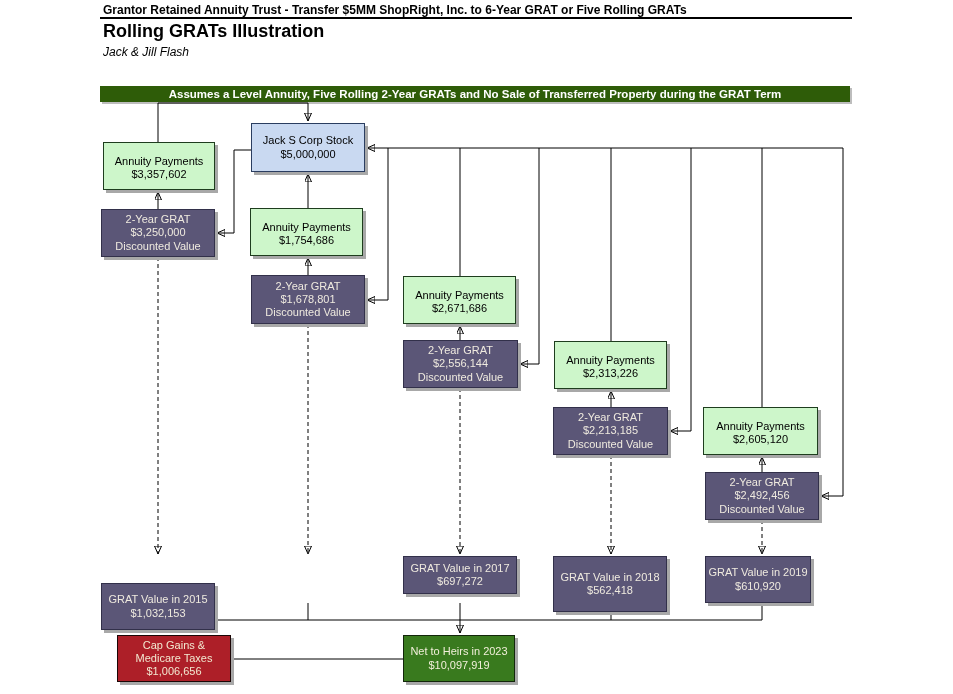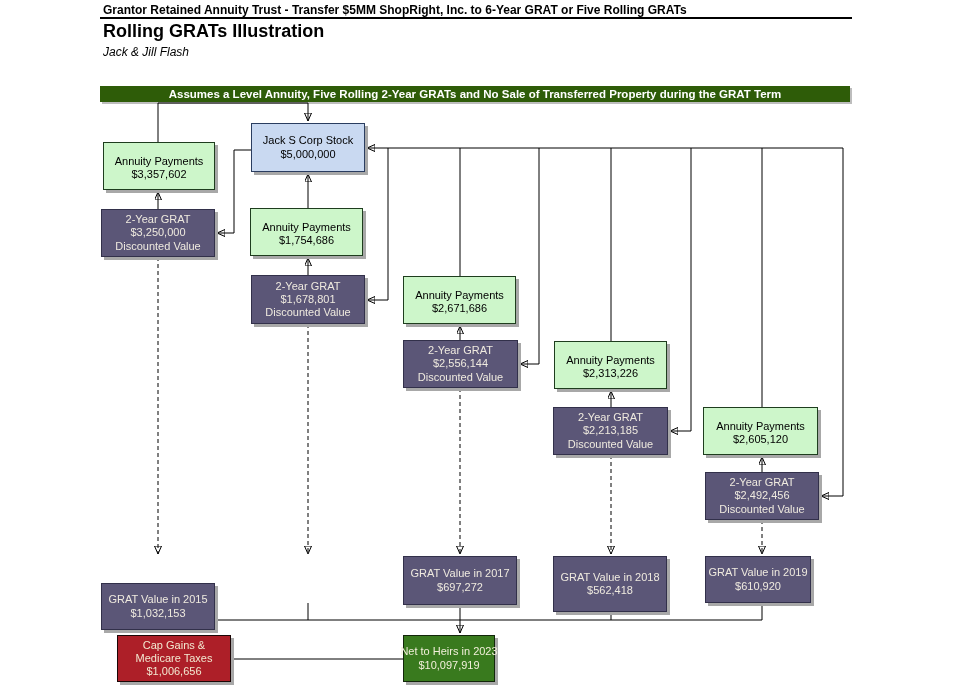--- a/index.html
+++ b/index.html
@@ -131,39 +131,39 @@
     <div>$2,492,456</div>
     <div>Discounted Value</div>
   </div>
 
   <div class="node purple" style="left:101px;top:583px;width:114px;height:47px">
     <div>GRAT Value in 2015</div>
     <div>$1,032,153</div>
   </div>
 
 
-  <div class="node purple" style="left:403px;top:556px;width:114px;height:49px">
+  <div class="node purple" style="left:403px;top:556px;width:114px;height:38px">
     <div>GRAT Value in 2017</div>
     <div>$697,272</div>
   </div>
 
   <div class="node purple" style="left:553px;top:556px;width:114px;height:56px">
     <div>GRAT Value in 2018</div>
     <div>$562,418</div>
   </div>
 
   <div class="node purple" style="left:705px;top:556px;width:106px;height:47px">
     <div>GRAT Value in 2019</div>
     <div>$610,920</div>
   </div>
 
   <div class="node red" style="left:101px;top:635px;width:114px;height:47px">
     <div>Cap Gains &amp;</div>
     <div>Medicare Taxes</div>
     <div>$1,006,656</div>
   </div>
 
-  <div class="node dgreen" style="left:403px;top:635px;width:92px;height:47px">
+  <div class="node dgreen" style="left:403px;top:635px;width:112px;height:47px">
     <div>Net to Heirs in 2023</div>
     <div>$10,097,919</div>
   </div>
 
 </div>
 
 </body></html>

